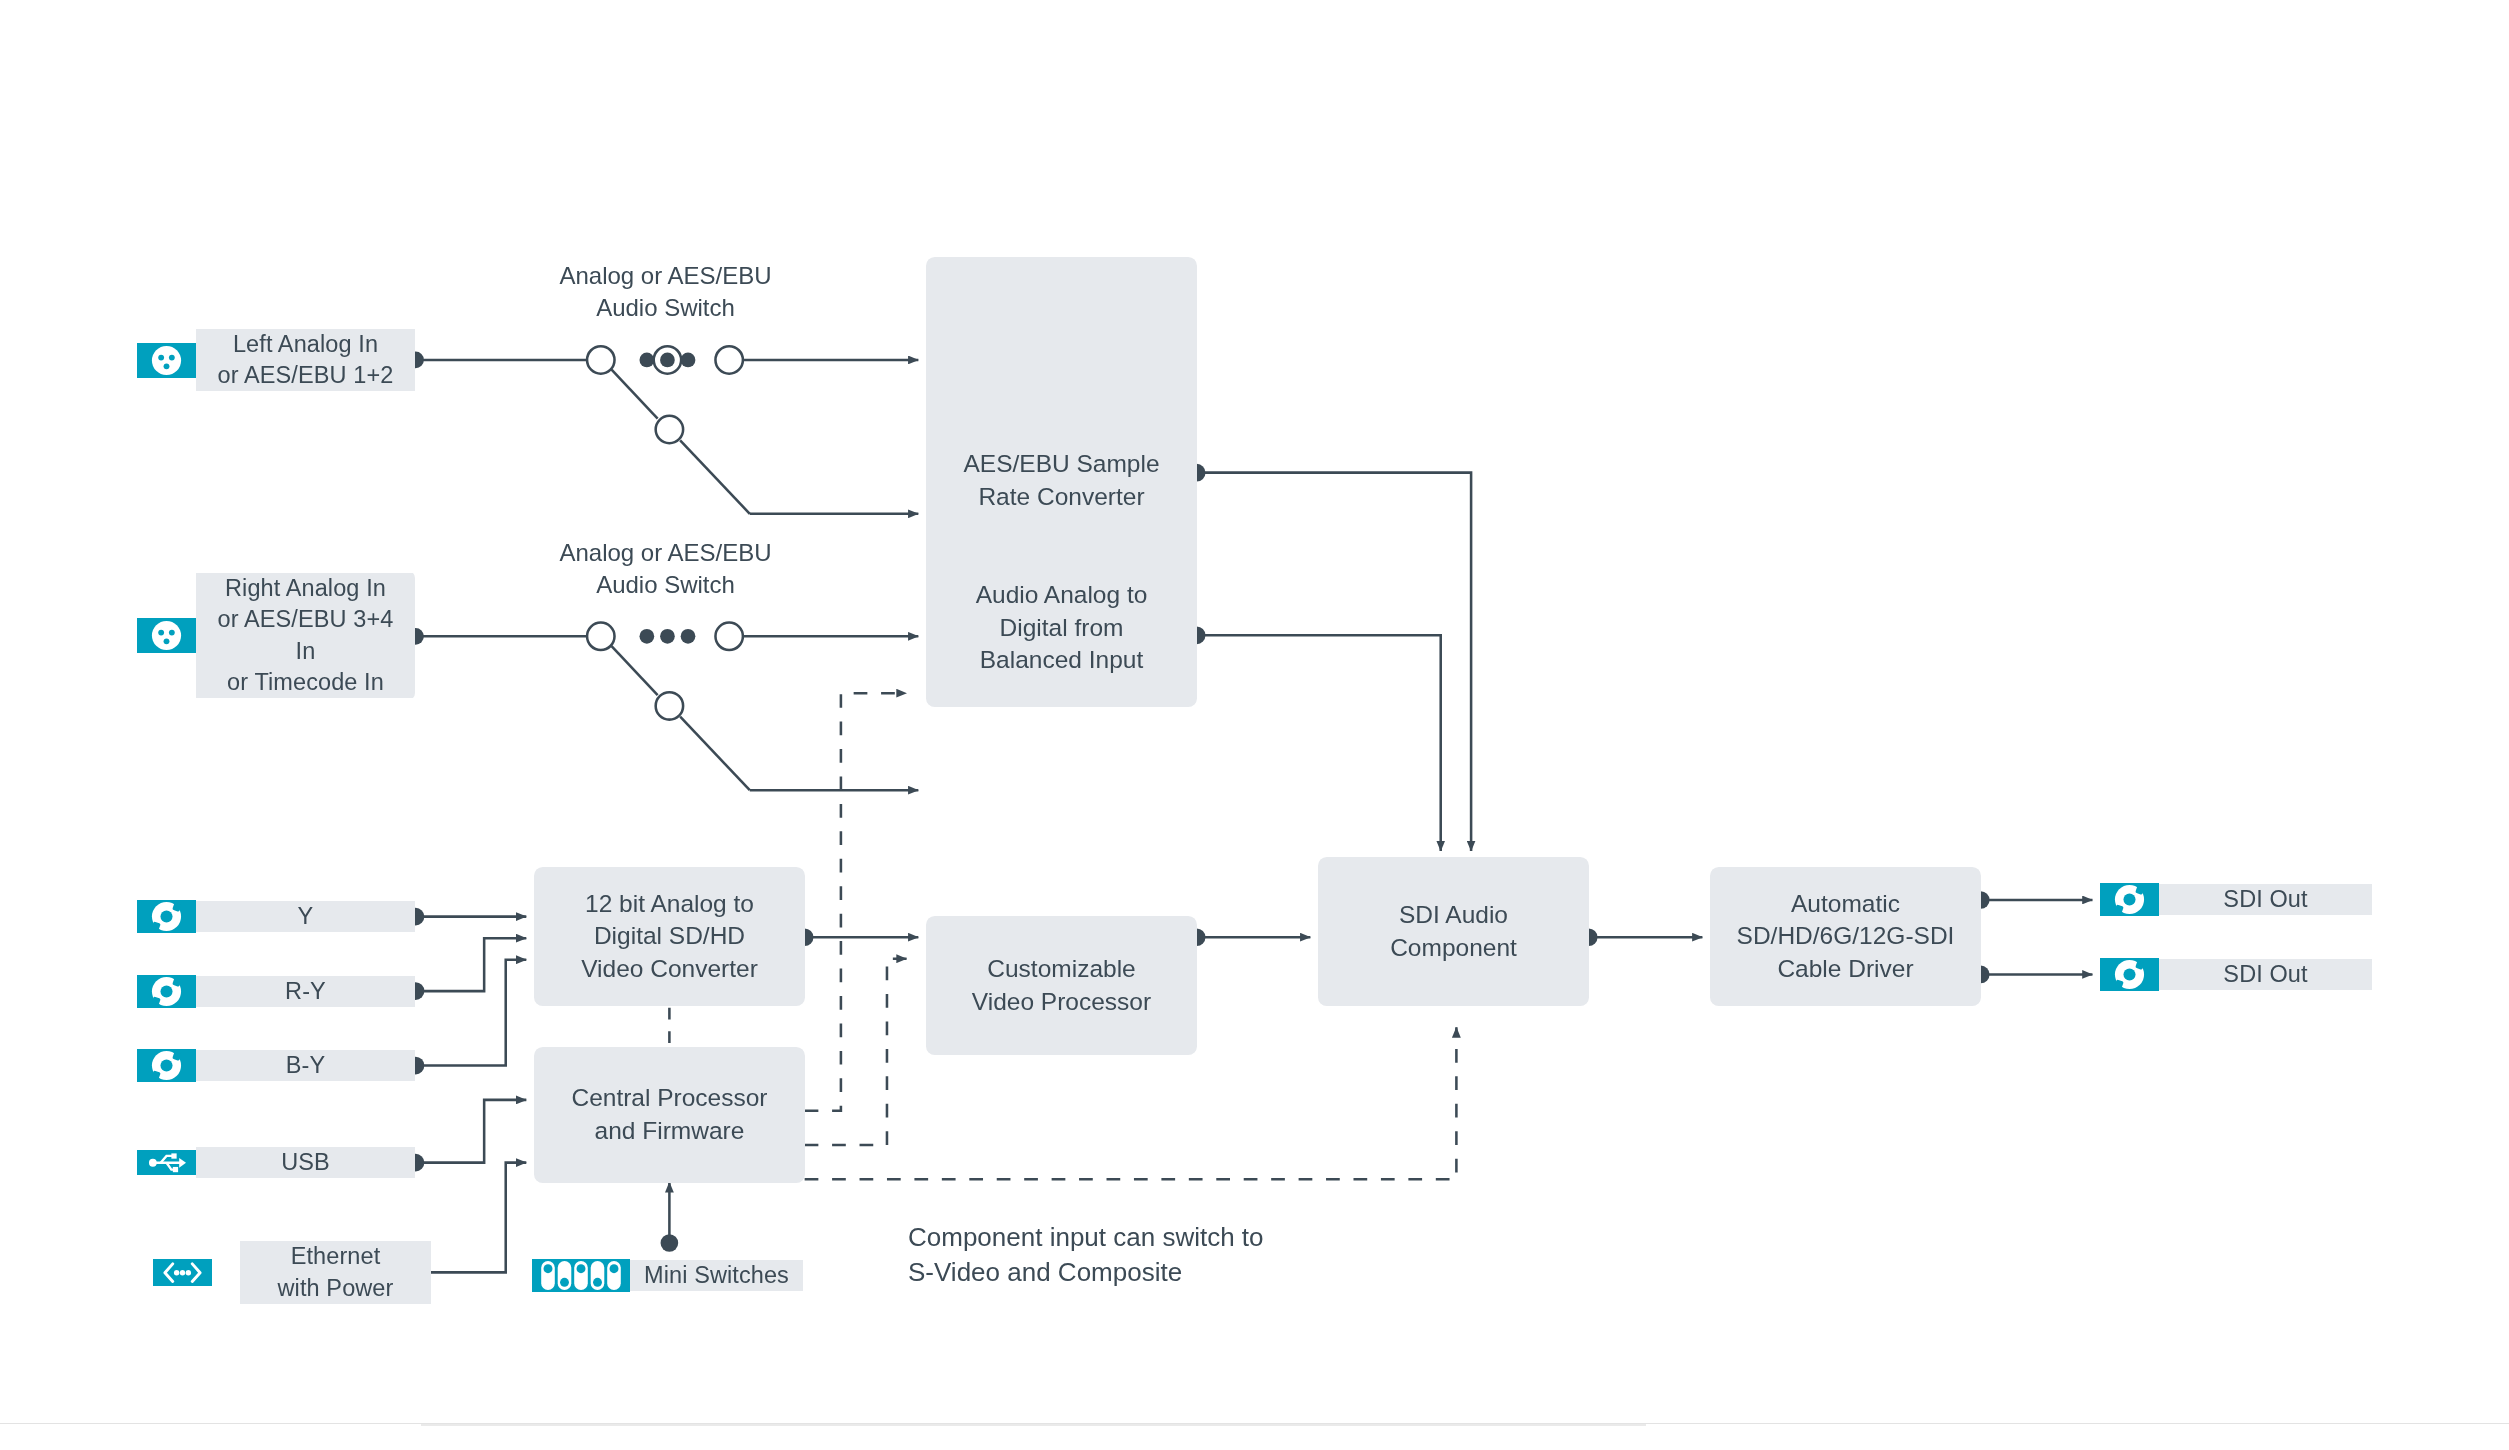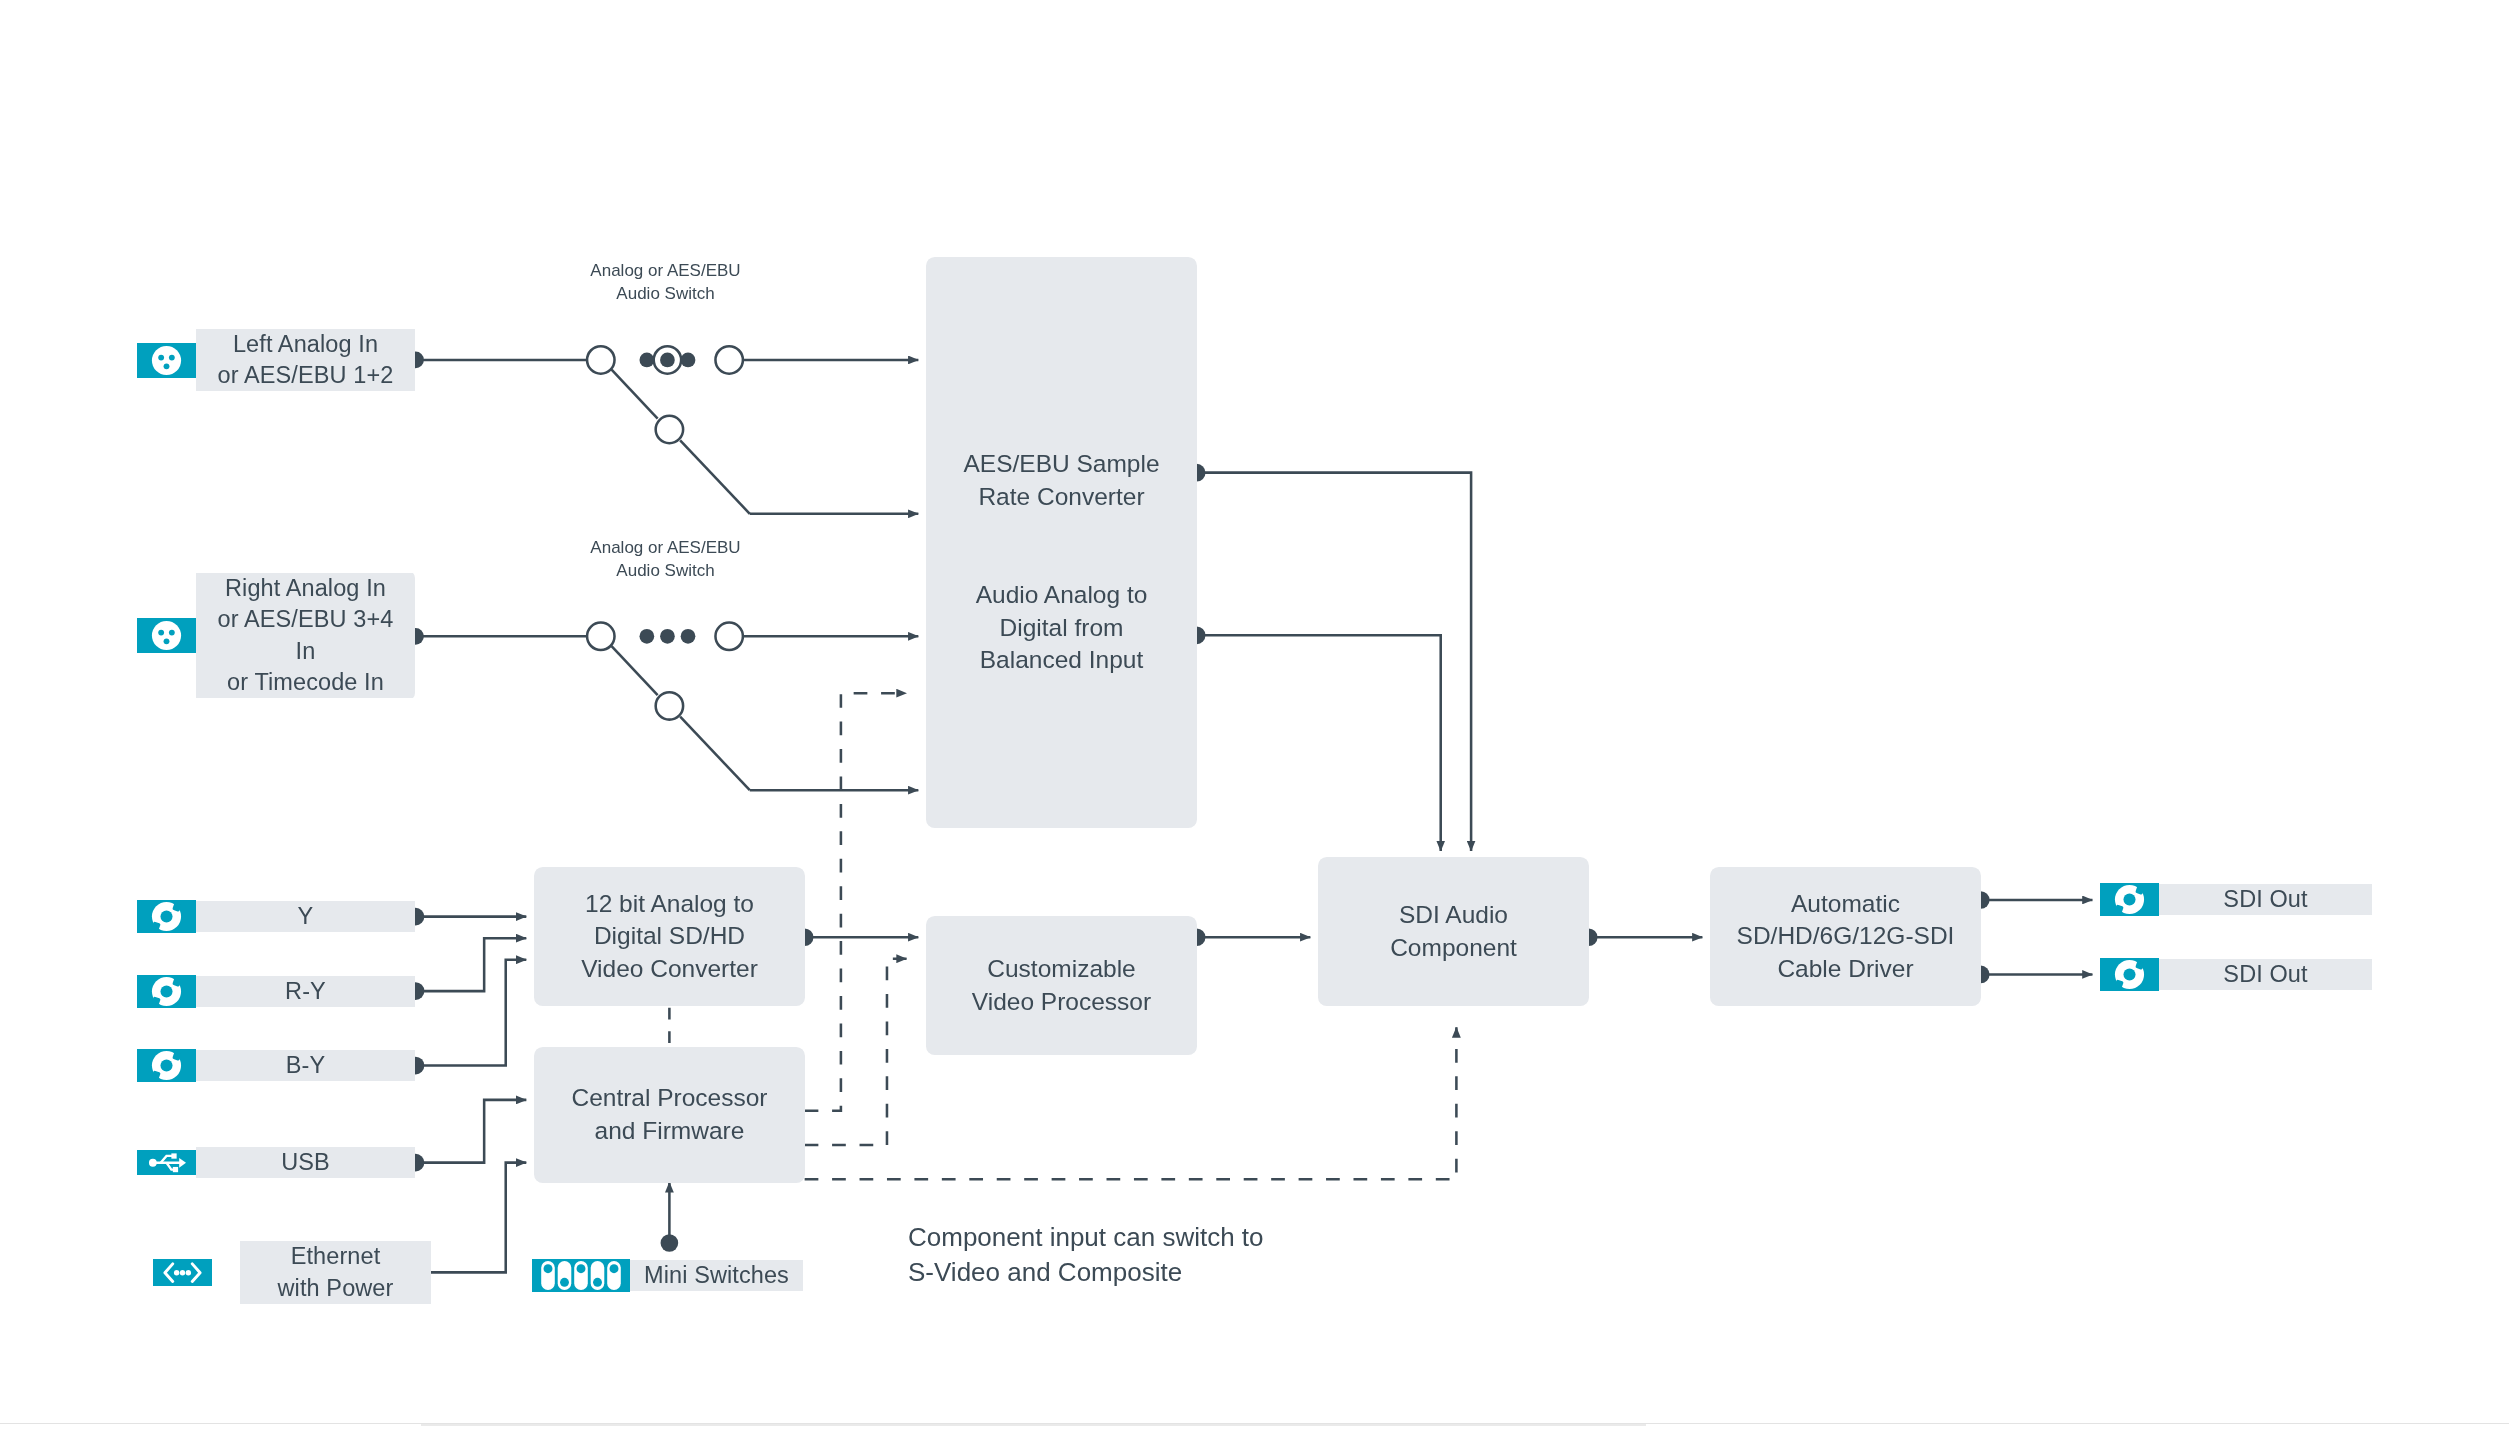--- a/index.html
+++ b/index.html
@@ -15,21 +15,21 @@
              text-align:center;padding:0 11.8px;font-size:23.5px;line-height:1.32;font-weight:400;letter-spacing:0.1px;}
 
   
   .blk{position:absolute;background:#e6e9ed;border-radius:8.8px;display:flex;
        align-items:center;justify-content:center;text-align:center;
        font-size:24.5px;line-height:1.33;padding:0 13.7px;box-sizing:border-box;}
   .audio-big{position:absolute;background:#e6e9ed;border-radius:8.8px;}
   .audio-lbl{position:absolute;text-align:center;font-size:24.5px;line-height:1.33;width:100%;}
 
   .note{position:absolute;text-align:left;font-size:26px;line-height:1.36;}
-  .swtitle{position:absolute;text-align:center;font-size:17px;line-height:1.35;width:333px;}
+  .swtitle{position:absolute;text-align:center;font-size:24px;line-height:1.35;width:333px;}
   .mini-lbl{font-size:23.5px;}
   .pageline{position:absolute;left:0;top:1423px;width:2509px;height:1px;background:#e3e3e3;}
   .pageline2{position:absolute;left:421px;top:1424px;width:1225px;height:2px;background:#d9d9d9;opacity:.55;}
 </style>
 </head>
 <body>
 
 <div id="stage">
 
 <svg class="wires" viewBox="0 0 2560 1480">
@@ -219,21 +219,21 @@
   </div>
 </div>
 
 <div class="swtitle" style="left:499px;top:260px;">
   <span>Analog or AES/EBU</span><br><span>Audio Switch</span>
 </div>
 <div class="swtitle" style="left:499px;top:537px;">
   <span>Analog or AES/EBU</span><br><span>Audio Switch</span>
 </div>
 
-<div class="audio-big" style="left:926px;top:257px;width:271px;height:571px;">
+<div class="audio-big" style="left:926px;top:257px;width:271px;height:450px;">
   <div class="audio-lbl" style="top:191px;">
     <span>AES/EBU Sample</span><br>
     <span>Rate Converter</span>
   </div>
   <div class="audio-lbl" style="top:322px;">
     <span>Audio Analog to</span><br>
     <span>Digital from</span><br>
     <span>Balanced Input</span>
   </div>
 </div>

